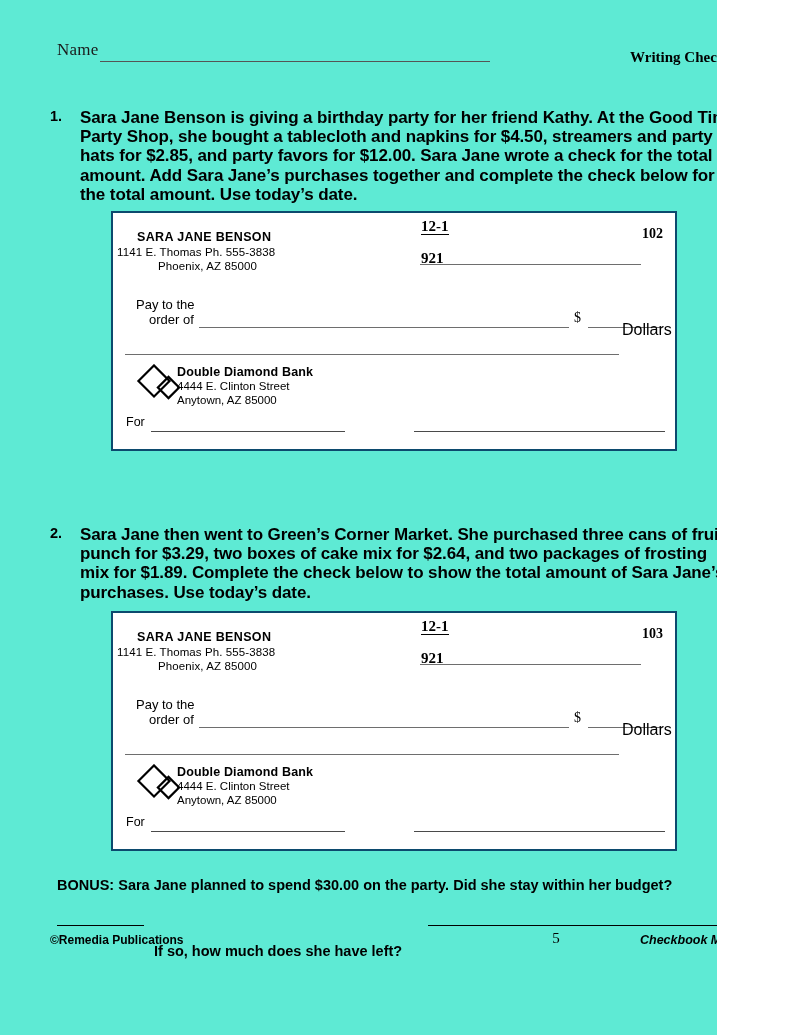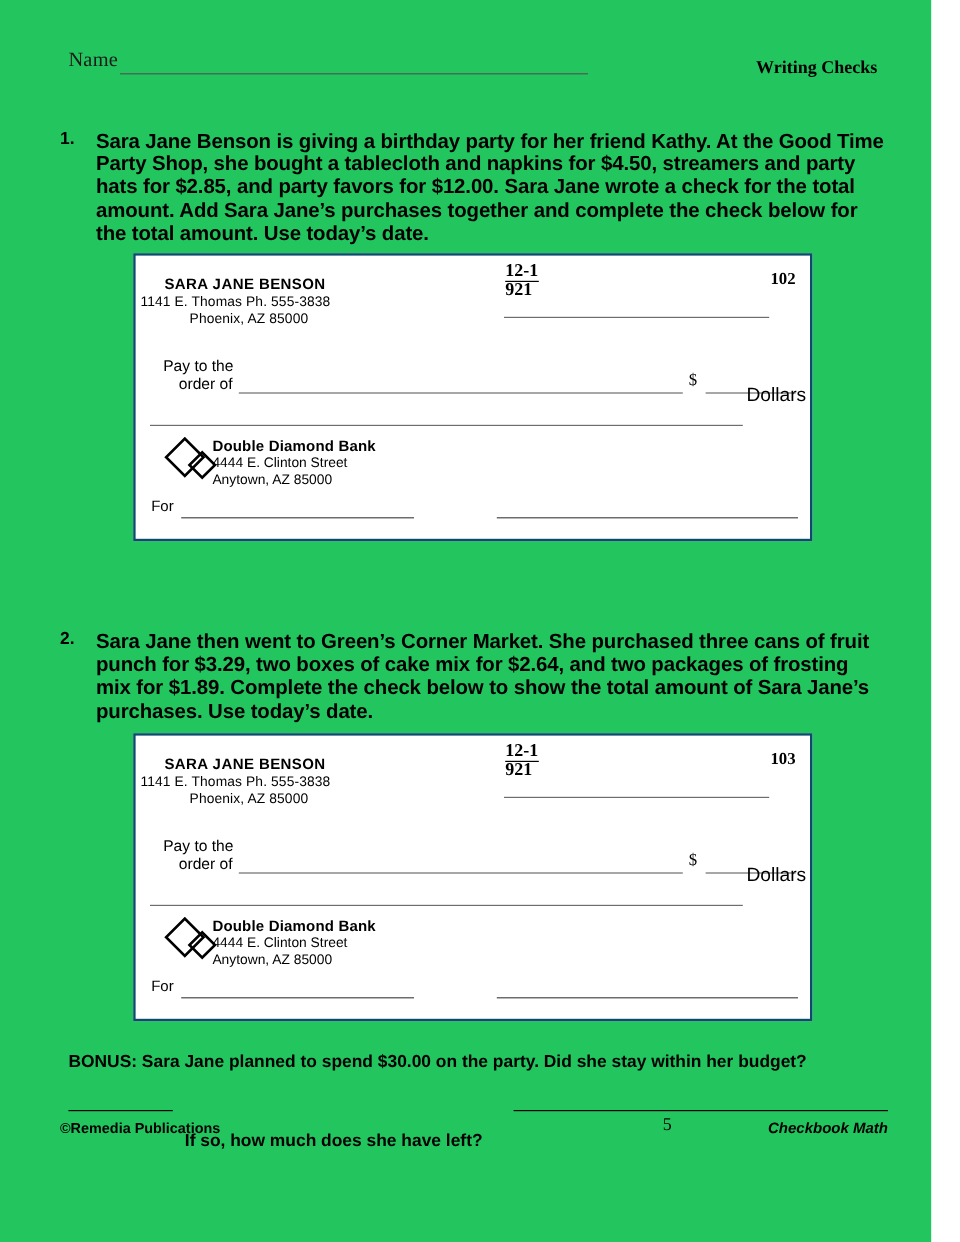--- a/index.html
+++ b/index.html
@@ -6,23 +6,23 @@
     margin: 0;
     padding: 0;
     background: #ffffff;
   }
   body {
     font-family: "Liberation Sans", sans-serif;
     color: #000000;
   }
   .page {
     position: relative;
-    width: 776px;
+    width: 717px;
     height: 1035px;
-    background: #22c55e;
+    background: #5eead4;
     overflow: hidden;
   }
 
   
   .header {
     position: absolute;
     left: 57px;
     top: 40px;
     width: 680px;
     height: 30px;
@@ -132,21 +132,21 @@
     text-align: left;
   }
   .routing .num {
     display: block;
     border-bottom: 1.3px solid #000;
     padding-bottom: 0px;
     width: 28px;
   }
   .routing .den {
     display: block;
-    padding-top: 1px;
+    padding-top: 17px;
     width: 28px;
   }
 
   .check-number {
     position: absolute;
     right: 12px;
     top: 13px;
     font-family: "Liberation Serif", serif;
     font-size: 14px;
     font-weight: bold;

